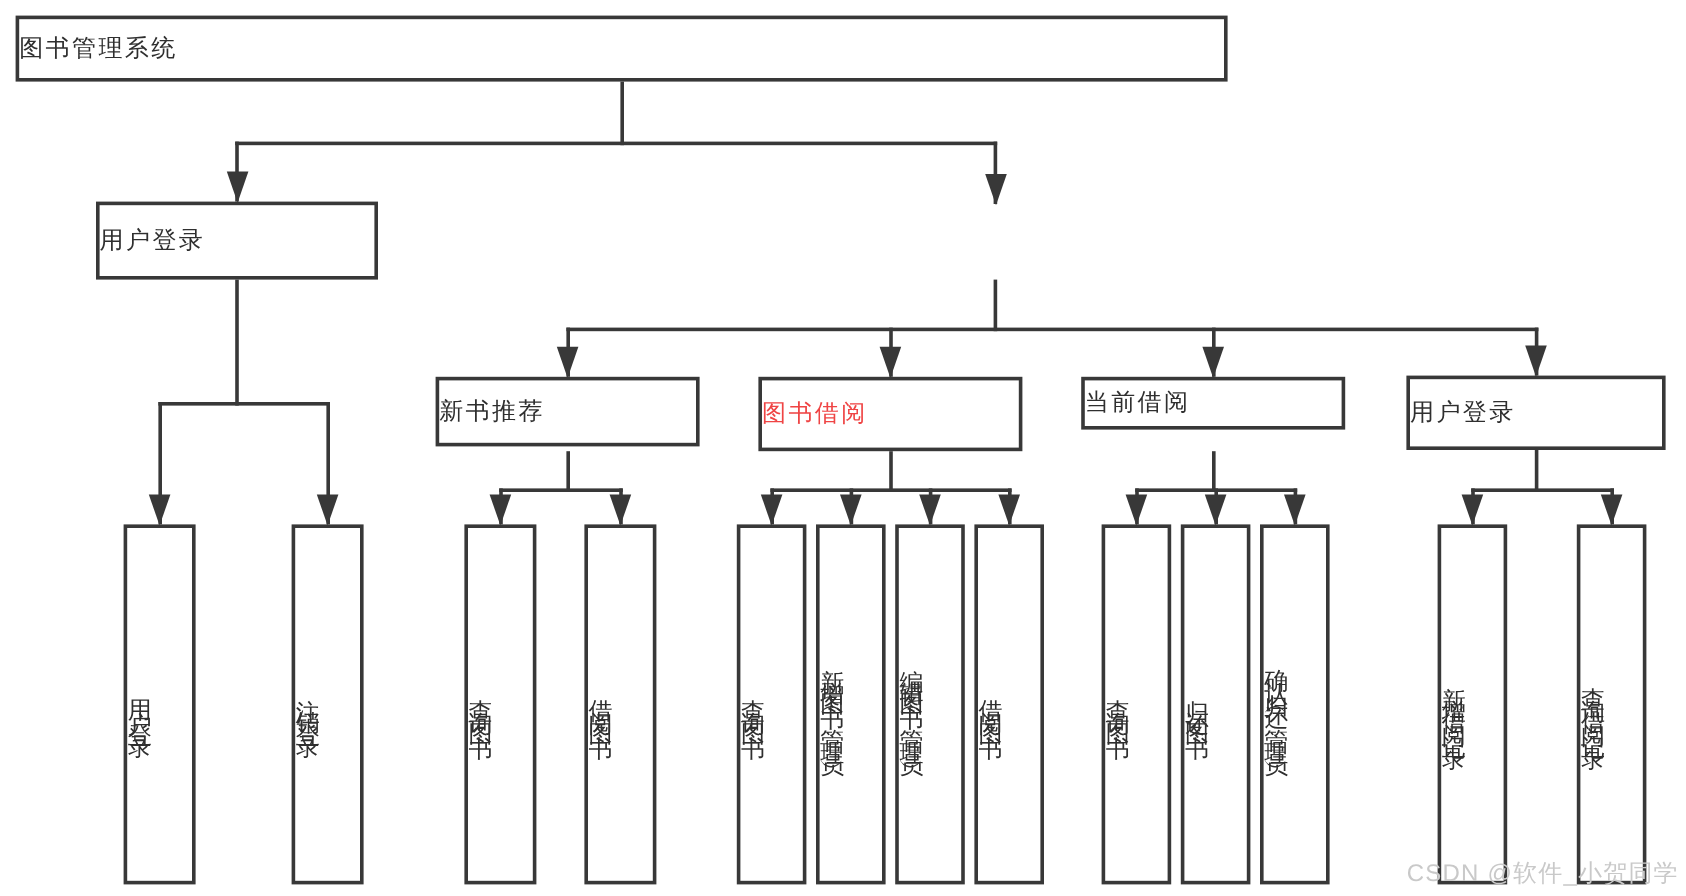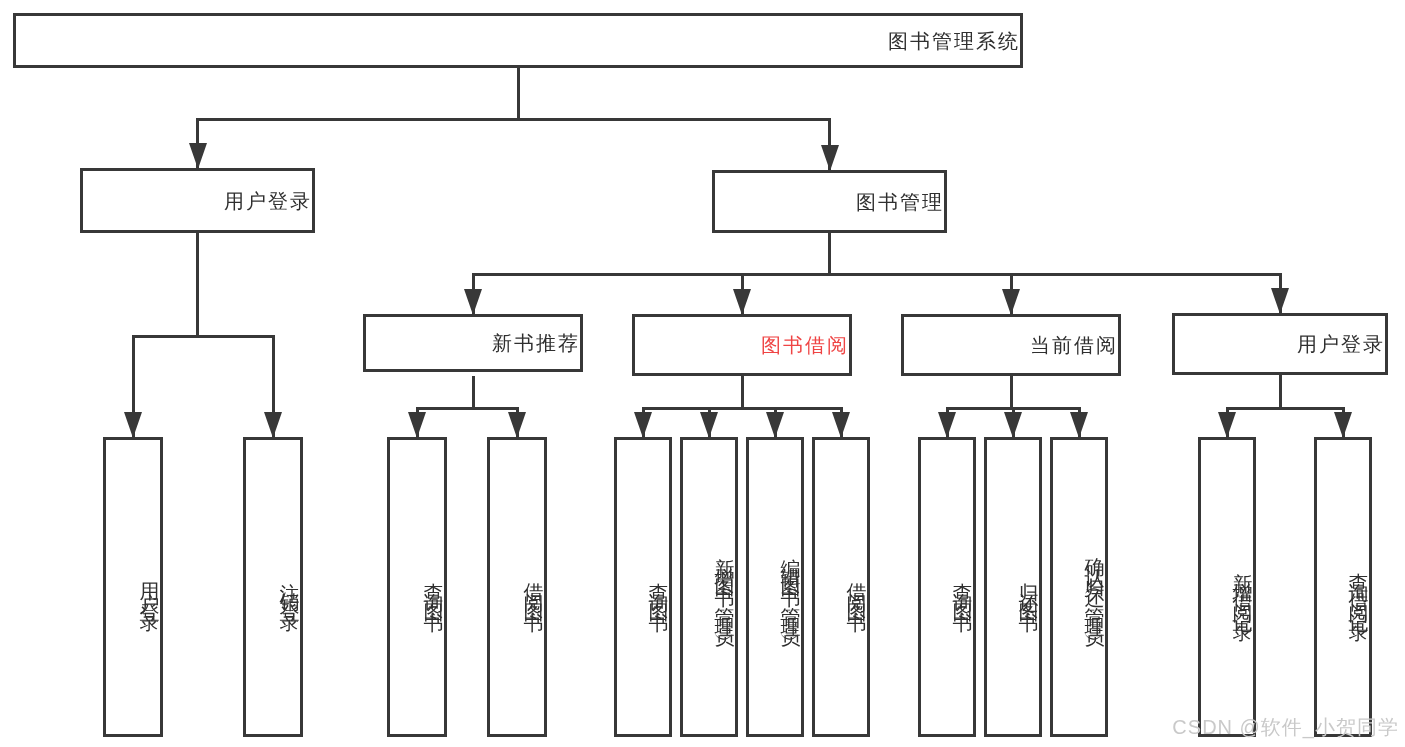--- a/index.html
+++ b/index.html
@@ -10,21 +10,21 @@
     font-family:"Liberation Sans", sans-serif;
     overflow:hidden;
   }
   .node{
     position:absolute;
     box-sizing:border-box;
     background:#ffffff;
     border:3px solid #be185d;
     display:flex;
     align-items:center;
-    justify-content:flex-end;
+    justify-content:flex-start;
   }
   .node .node-label{
     color:#2f2f2f;
     font-size:20px;
     letter-spacing:2px;
     white-space:nowrap;
     line-height:1;
   }
   .node.vertical .node-label{
     writing-mode:vertical-rl;
@@ -58,30 +58,27 @@
 <body>
 
 <div id="stage">
   <div class="watermark" style="color: rgb(201, 201, 201);">CSDN @软件_小贺同学</div>
 <div class="node horizontal" style="left: 13px; top: 13px; width: 1010px; height: 55px; border-color: rgb(56, 56, 56); background: rgb(255, 255, 255);">
       <span class="node-label" style="color: rgb(47, 47, 47);">图书管理系统</span>
     </div>
     <div class="node horizontal" style="left: 80px; top: 168px; width: 235px; height: 65px; border-color: rgb(56, 56, 56); background: rgb(255, 255, 255);">
       <span class="node-label" style="color: rgb(47, 47, 47);">用户登录</span>
     </div>
-    <div class="node horizontal" style="left: 712px; top: 170px; width: 235px; height: 63px; border-color: rgb(56, 56, 56); background: rgb(255, 255, 255);">
-      <span class="node-label" style="color: rgb(47, 47, 47);">图书管理</span>
-    </div>
     <div class="node horizontal" style="left: 363px; top: 314px; width: 220px; height: 58px; border-color: rgb(56, 56, 56); background: rgb(255, 255, 255);">
       <span class="node-label" style="color: rgb(47, 47, 47);">新书推荐</span>
     </div>
     <div class="node horizontal" style="left: 632px; top: 314px; width: 220px; height: 62px; border-color: rgb(56, 56, 56); background: rgb(255, 255, 255);">
       <span class="node-label" style="color: #ef4444;">图书借阅</span>
     </div>
-    <div class="node horizontal" style="left: 901px; top: 314px; width: 220px; height: 62px; border-color: rgb(56, 56, 56); background: rgb(255, 255, 255);">
+    <div class="node horizontal" style="left: 901px; top: 314px; width: 220px; height: 44px; border-color: rgb(56, 56, 56); background: rgb(255, 255, 255);">
       <span class="node-label" style="color: rgb(47, 47, 47);">当前借阅</span>
     </div>
     <div class="node horizontal" style="left: 1172px; top: 313px; width: 216px; height: 62px; border-color: rgb(56, 56, 56); background: rgb(255, 255, 255);">
       <span class="node-label" style="color: rgb(47, 47, 47);">用户登录</span>
     </div>
     <div class="node vertical" style="left: 103px; top: 437px; width: 60px; height: 300px; border-color: rgb(56, 56, 56); background: rgb(255, 255, 255);">
       <span class="node-label" style="color: rgb(47, 47, 47);">用户登录</span>
     </div>
     <div class="node vertical" style="left: 243px; top: 437px; width: 60px; height: 300px; border-color: rgb(56, 56, 56); background: rgb(255, 255, 255);">
       <span class="node-label" style="color: rgb(47, 47, 47);">注销登录</span>

